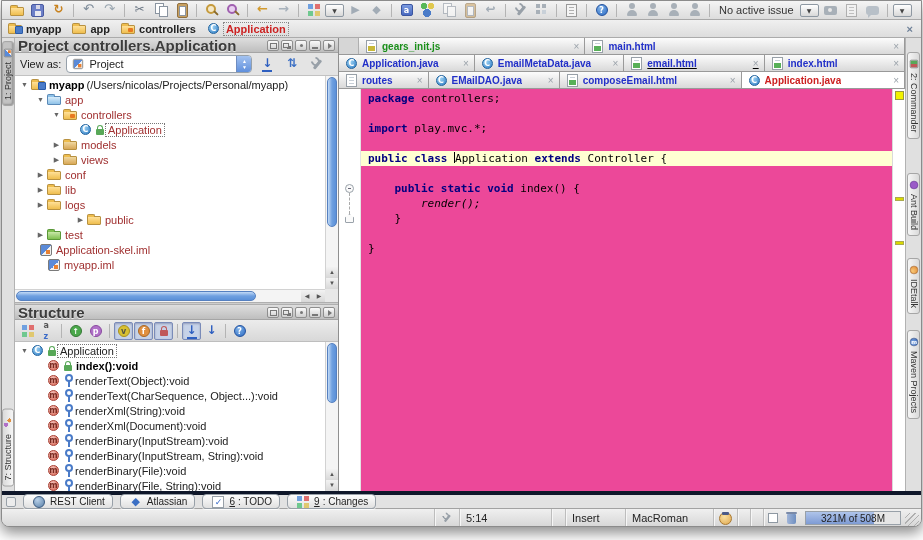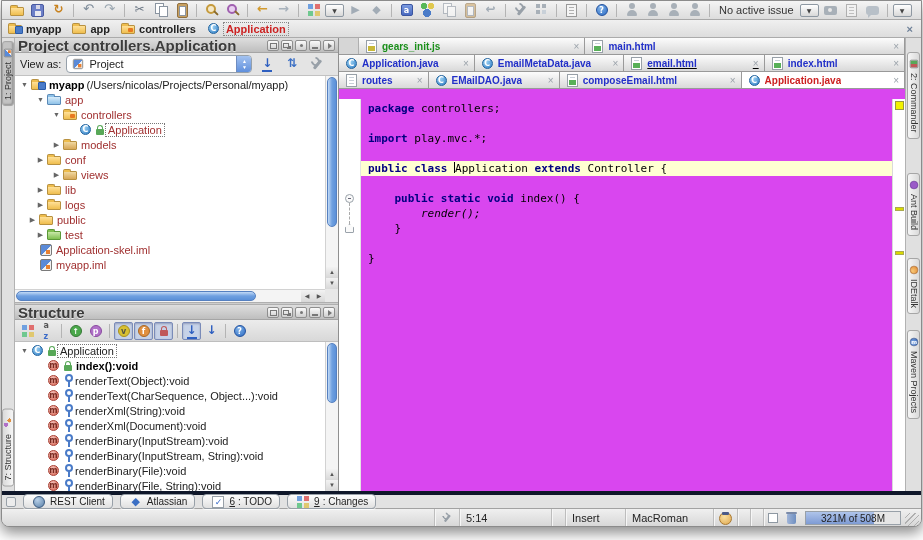--- a/index.html
+++ b/index.html
@@ -86,21 +86,21 @@
   .sbh .arr{position:absolute;top:0;bottom:0;width:12px;font-size:6px;color:#555;text-align:center;line-height:12px;background:linear-gradient(#F2F2F2,#D8D8D8);}
   .corner{position:absolute;right:0;bottom:0;width:13px;height:13px;background:#E8E8E8;}
 
   .sbar{height:22px;background:linear-gradient(#ECECEC,#D8D8D8);border-bottom:1px solid #BEBEBE;display:flex;
         align-items:center;padding:0 3px;gap:1px;flex:none;}
   .sbtn{width:19px;height:18px;display:flex;align-items:center;justify-content:center;border:1px solid transparent;border-radius:2px;}
   .sbtn.on{background:#C6D2E8;border:1px solid #7A8BB8;box-shadow:inset 0 1px 2px rgba(0,0,60,.25);}
   .ssep{width:1px;height:14px;background:#B4B4B4;margin:0 3px;}
 
   
-  .editorcol{flex:1;display:flex;flex-direction:column;background:#d946ef;min-width:0;gap:10px;}
+  .editorcol{flex:1;display:flex;flex-direction:column;background:#ec4899;min-width:0;}
   .tabrow{height:17px;display:flex;background:#CDCDCD;border-bottom:1px solid #999;}
   .tabspacer{width:20px;background:#D6D6D6;border-right:1px solid #AFAFAF;flex:none;}
   .etab{display:flex;align-items:center;gap:3px;padding:0 5px;border-right:1px solid #9A9A9A;
         background:linear-gradient(#FCFCFC,#D9D9D9);font-size:10px;font-weight:bold;overflow:hidden;min-width:0;}
   .etab.active{background:#FFF;}
   .etab .x{margin-left:auto;color:#9AA2AA;font-weight:normal;font-size:10px;padding-left:4px;}
   .etab .lbl{white-space:nowrap;overflow:hidden;text-overflow:ellipsis;}
   .etab.c-green .lbl{color:#1A8F1A;} .etab.c-blue .lbl{color:#2230C8;} .etab.c-red .lbl{color:#CC2020;}
 
   .codewrap{flex:1;display:flex;min-height:0;}
@@ -483,56 +483,56 @@
               <span class="exp"></span>
               <span class="ic cir c-class">C</span>
               <span class="ic i-lock"></span>
               <span class="lbl">Application</span>
             </div>
             <div class="trow red" style="padding-left: 36px;">
               <span class="exp">▶</span>
               <span class="ic fo fo-pkg"></span>
               <span class="lbl">models</span>
             </div>
+            <div class="trow red" style="padding-left: 36px;">
+              <span class="exp">▶</span>
+              <span class="ic fo fo-pkg"></span>
+              <span class="lbl">views</span>
+            </div>
             <div class="trow red" style="padding-left: 20px;">
               <span class="exp">▶</span>
               <span class="ic fo"></span>
               <span class="lbl">conf</span>
             </div>
-            <div class="trow red" style="padding-left: 36px;">
-              <span class="exp">▶</span>
-              <span class="ic fo fo-pkg"></span>
-              <span class="lbl">views</span>
-            </div>
             <div class="trow red" style="padding-left: 20px;">
               <span class="exp">▶</span>
               <span class="ic fo"></span>
               <span class="lbl">lib</span>
             </div>
             <div class="trow red" style="padding-left: 20px;">
               <span class="exp">▶</span>
               <span class="ic fo"></span>
               <span class="lbl">logs</span>
             </div>
-            <div class="trow red" style="padding-left: 12px;">
+            <div class="trow red" style="padding-left: 12px; margin-left: 48px;">
               <span class="exp">▶</span>
               <span class="ic fo"></span>
               <span class="lbl">public</span>
             </div>
             <div class="trow red" style="padding-left: 20px;">
               <span class="exp">▶</span>
               <span class="ic fo fo-grn"></span>
               <span class="lbl">test</span>
             </div>
             <div class="trow red" style="padding-left: 12px;">
               <span class="exp"></span>
               <span class="ic i-iml"></span>
               <span class="lbl">Application-skel.iml</span>
             </div>
-            <div class="trow red" style="padding-left: 12px;">
+            <div class="trow red" style="padding-left: 20px;">
               <span class="exp"></span>
               <span class="ic i-iml"></span>
               <span class="lbl">myapp.iml</span>
             </div>
           </div>
       </div>
 
       <div class="splitter"></div>
 
       <div class="panel" id="structPanel">

